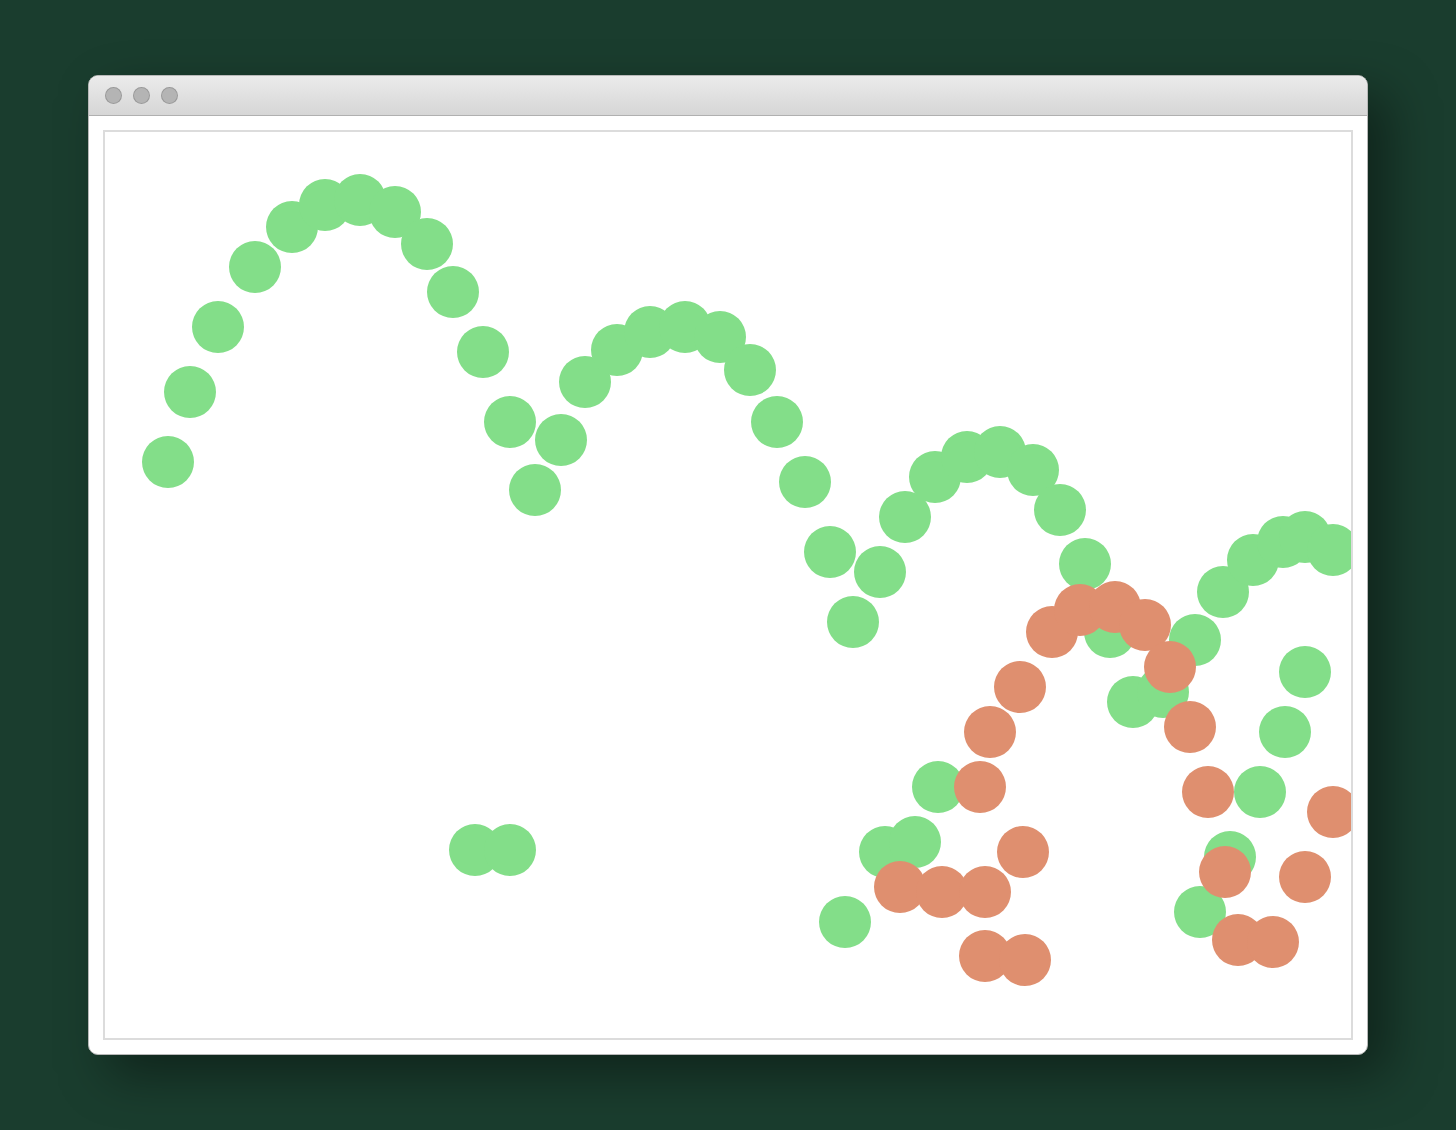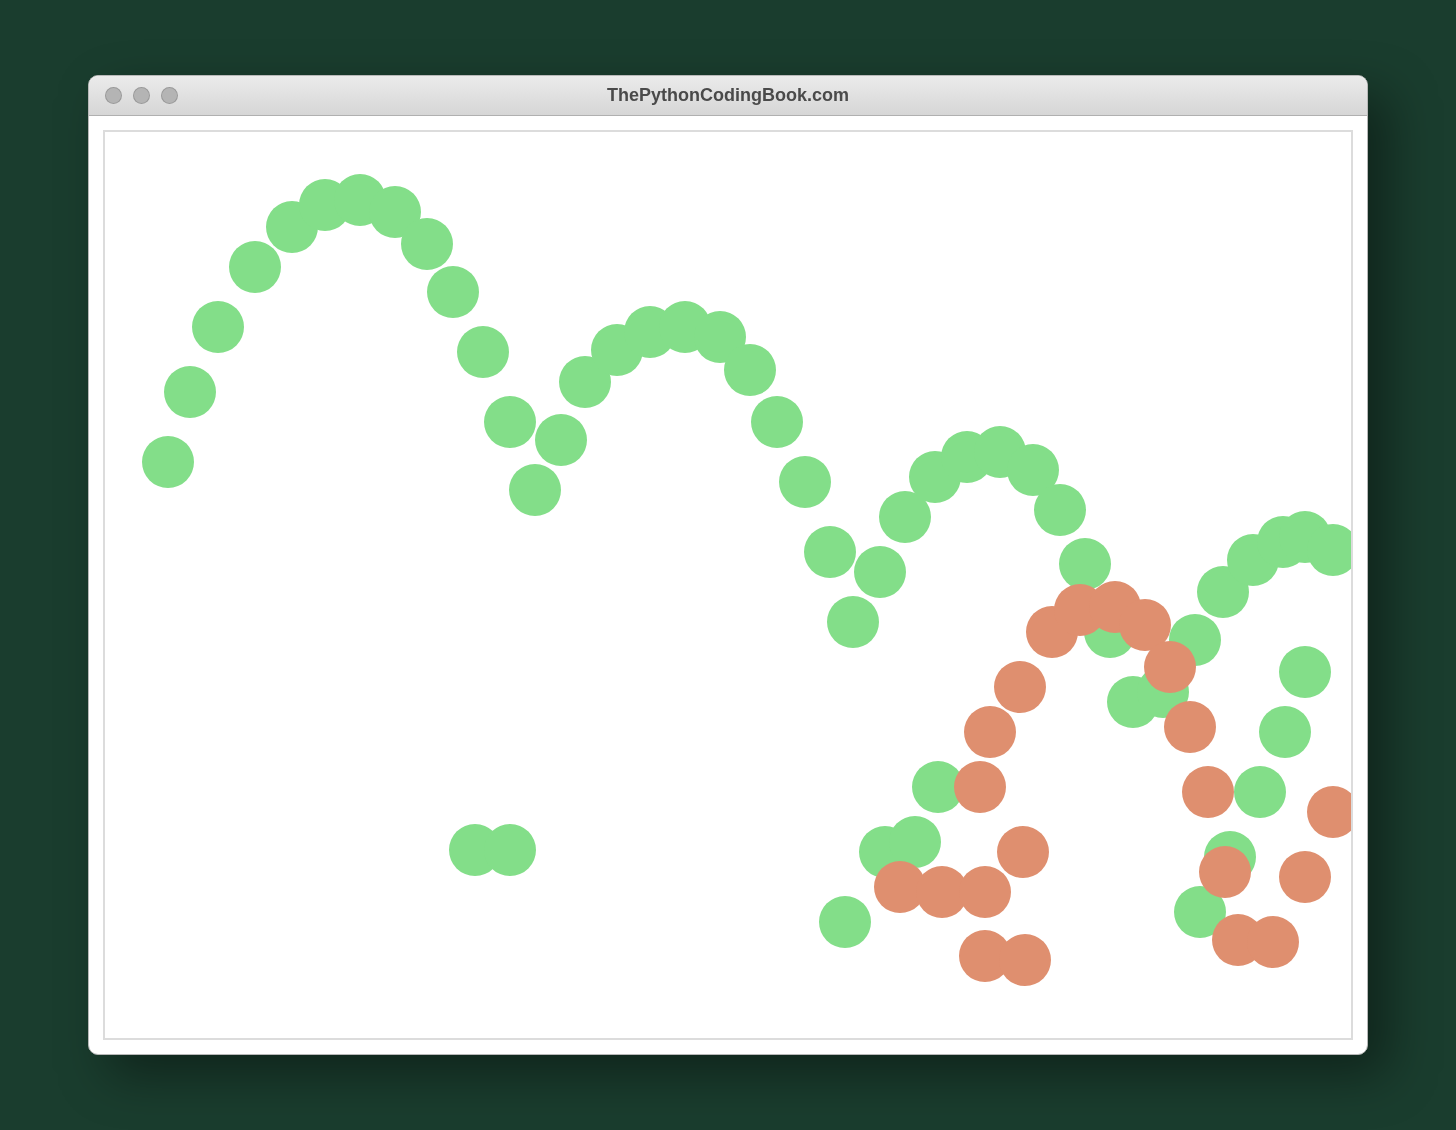--- a/index.html
+++ b/index.html
@@ -101,21 +101,20 @@
 <div class="window-wrapper">
   <div class="window-shadow"></div>
   <div class="app-window">
 
     <div class="title-bar">
       <div class="traffic-lights">
         <div class="traffic-light"></div>
         <div class="traffic-light"></div>
         <div class="traffic-light"></div>
       </div>
-      <div class="window-title">ThePythonCodingBook.com</div>
     </div>
 
     <div class="canvas-area" id="canvas">
     <div class="ball" style="width: 52px; height: 52px; left: 63px; top: 330px; background: rgb(131, 222, 137);"></div>
         <div class="ball" style="width: 52px; height: 52px; left: 85px; top: 260px; background: rgb(131, 222, 137);"></div>
         <div class="ball" style="width: 52px; height: 52px; left: 113px; top: 195px; background: rgb(131, 222, 137);"></div>
         <div class="ball" style="width: 52px; height: 52px; left: 150px; top: 135px; background: rgb(131, 222, 137);"></div>
         <div class="ball" style="width: 52px; height: 52px; left: 187px; top: 95px; background: rgb(131, 222, 137);"></div>
         <div class="ball" style="width: 52px; height: 52px; left: 220px; top: 73px; background: rgb(131, 222, 137);"></div>
         <div class="ball" style="width: 52px; height: 52px; left: 255px; top: 68px; background: rgb(131, 222, 137);"></div>

